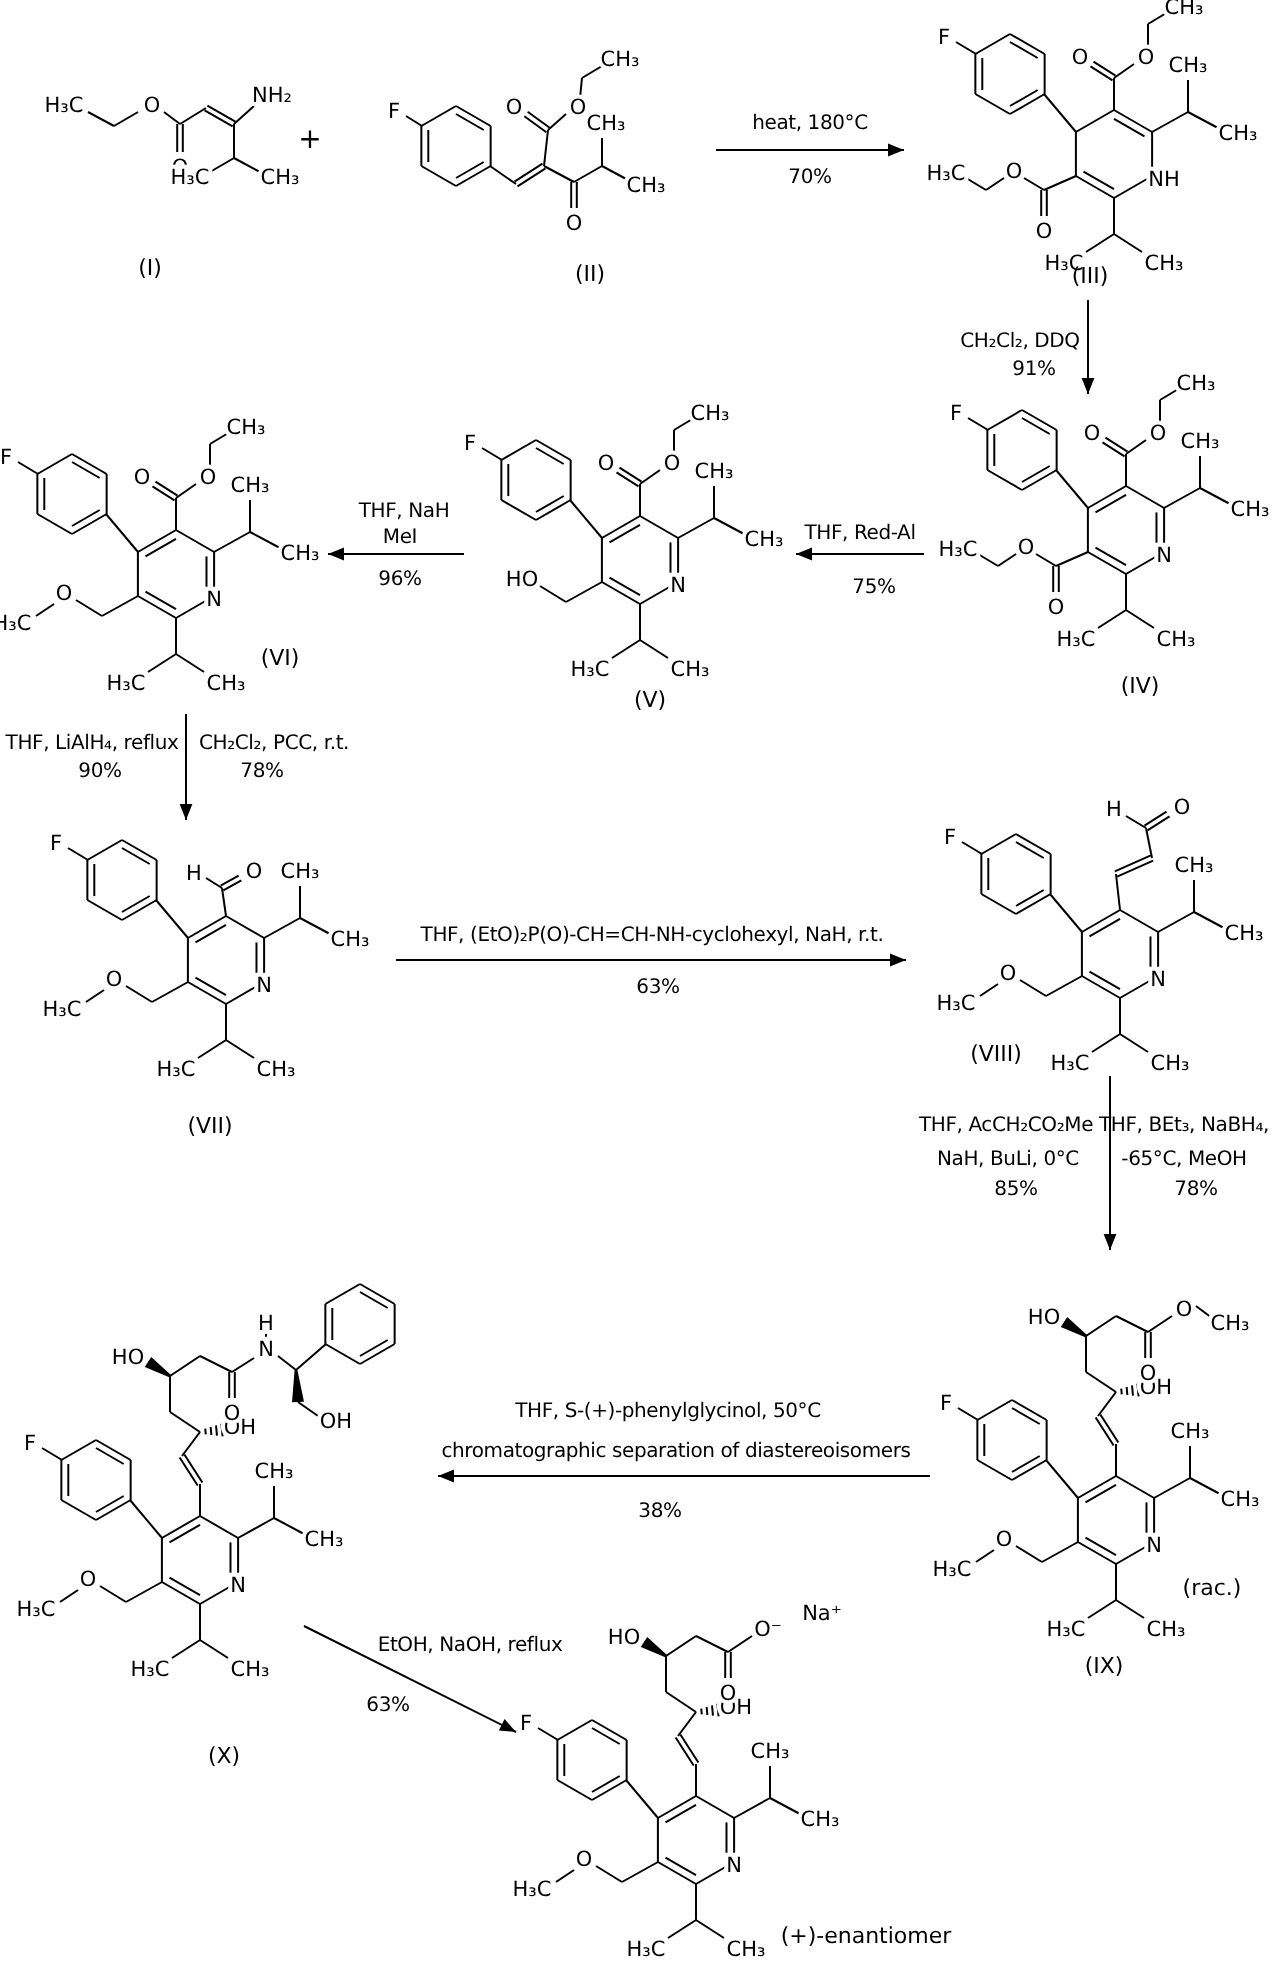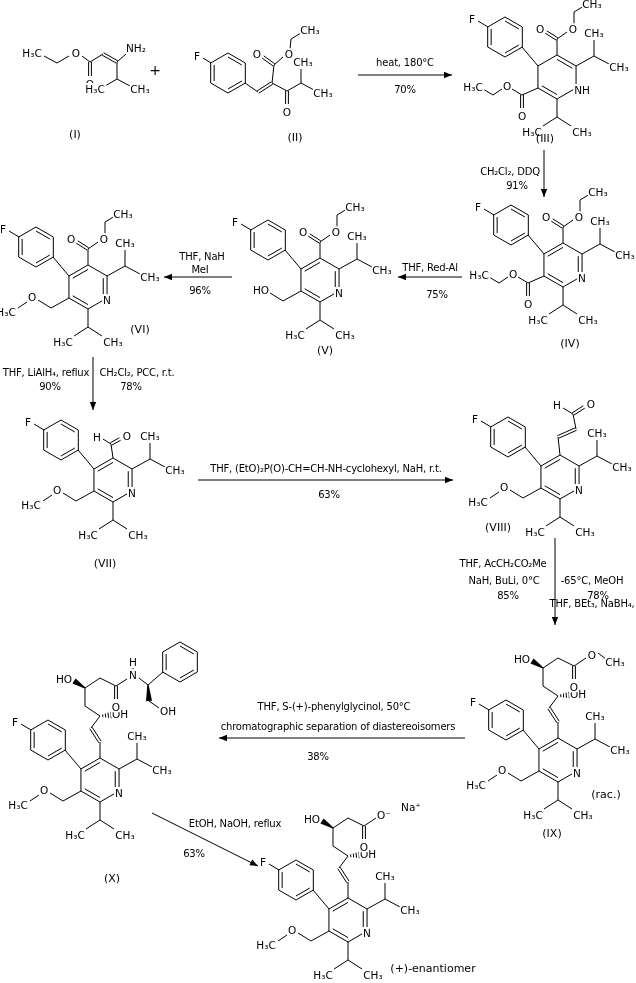--- a/index.html
+++ b/index.html
@@ -610,26 +610,26 @@
     <div class="k-yield" style="left: 200px; top: 290px;">96%</div>
     <div class="k-condition" style="left: 46px; top: 372px;">THF, LiAlH₄, reflux</div>
     <div class="k-yield" style="left: 50px; top: 386px;">90%</div>
     <div class="k-condition" style="left: 137px; top: 372px;">CH₂Cl₂, PCC, r.t.</div>
     <div class="k-yield" style="left: 131px; top: 386px;">78%</div>
     <div class="k-condition" style="left: 326px; top: 468px;">THF, (EtO)₂P(O)-CH=CH-NH-cyclohexyl, NaH, r.t.</div>
     <div class="k-yield" style="left: 329px; top: 494px;">63%</div>
     <div class="k-condition" style="left: 503px; top: 563px;">THF, AcCH₂CO₂Me</div>
     <div class="k-condition" style="left: 504px; top: 580px;">NaH, BuLi, 0°C</div>
     <div class="k-yield" style="left: 508px; top: 595px;">85%</div>
-    <div class="k-condition" style="left: 592px; top: 563px; margin-top: 40px;">THF, BEt₃, NaBH₄,</div>
+    <div class="k-condition" style="left: 592px; top: 563px;">THF, BEt₃, NaBH₄,</div>
     <div class="k-condition" style="left: 592px; top: 580px;">-65°C, MeOH</div>
     <div class="k-yield" style="left: 598px; top: 595px;">78%</div>
     <div class="k-condition" style="left: 334px; top: 706px;">THF, S-(+)-phenylglycinol, 50°C</div>
     <div class="k-condition" style="left: 338px; top: 726px; text-align: right;">chromatographic separation of diastereoisomers</div>
-    <div class="k-yield" style="left: 318px; top: 756px;">38%</div>
+    <div class="k-yield" style="left: 330px; top: 756px;">38%</div>
     <div class="k-condition" style="left: 235px; top: 823px;">EtOH, NaOH, reflux</div>
     <div class="k-yield" style="left: 194px; top: 853px;">63%</div>
     <div class="k-plus" style="left: 155px; top: 70px;">+</div>
     <div class="k-label" style="left: 75px; top: 134px;">(I)</div>
     <div class="k-label" style="left: 295px; top: 137px;">(II)</div>
     <div class="k-label" style="left: 545px; top: 138px;">(III)</div>
     <div class="k-label" style="left: 570px; top: 343px;">(IV)</div>
     <div class="k-label" style="left: 325px; top: 350px;">(V)</div>
     <div class="k-label" style="left: 140px; top: 329px;">(VI)</div>
     <div class="k-label" style="left: 105px; top: 563px;">(VII)</div>

